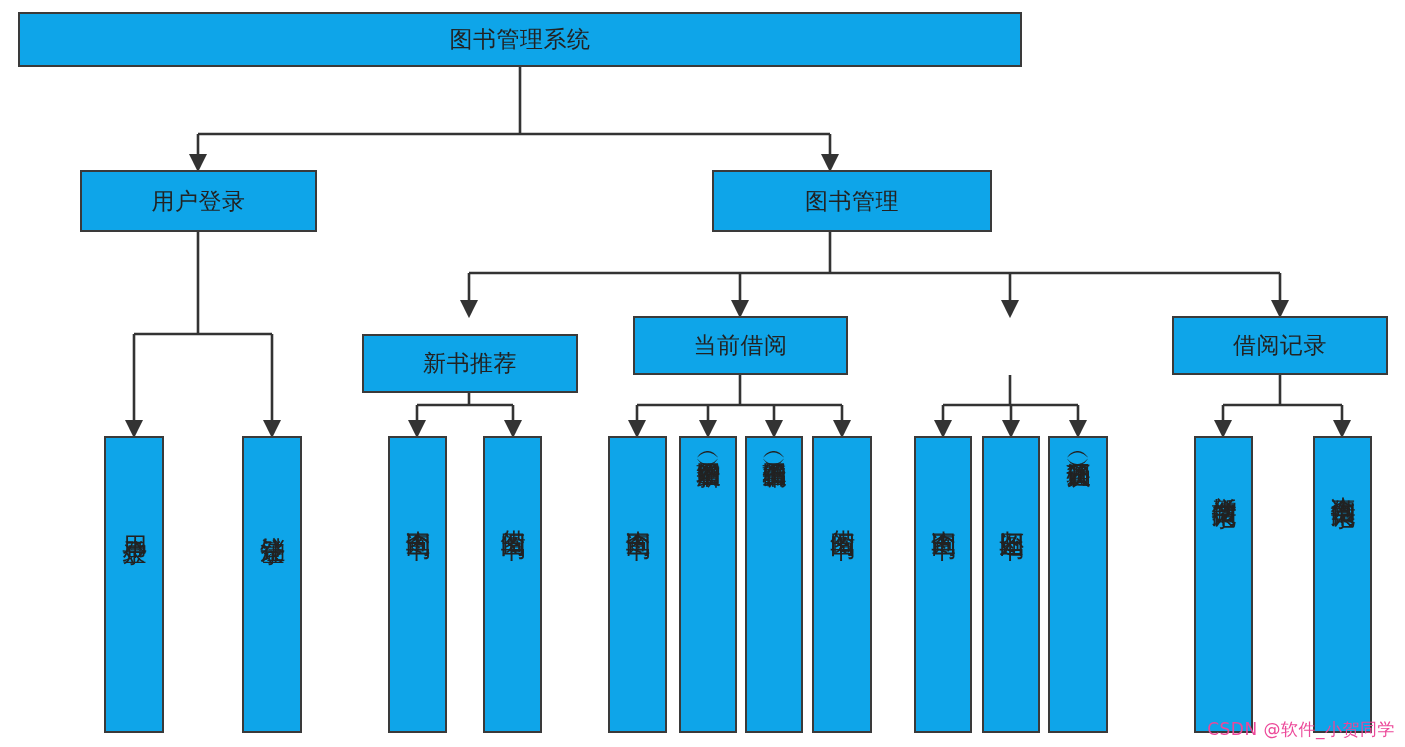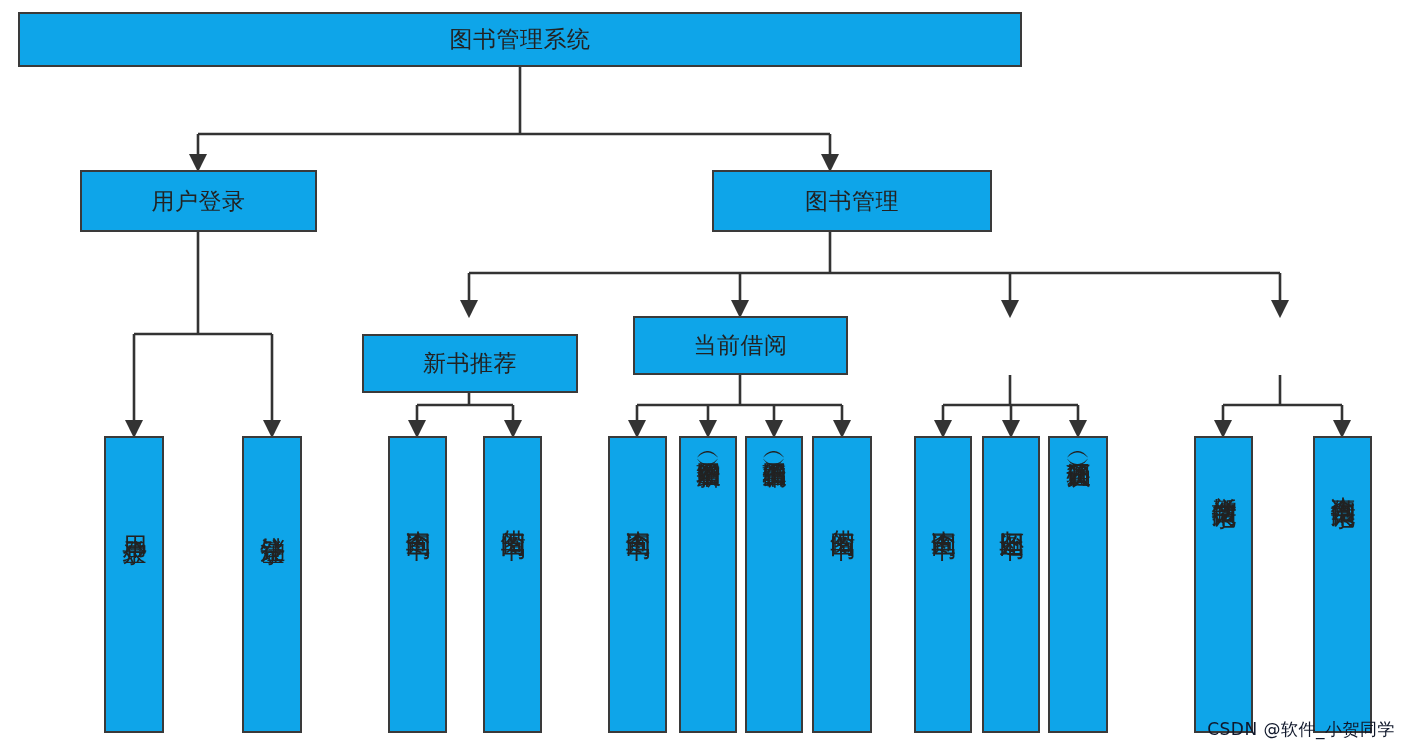--- a/index.html
+++ b/index.html
@@ -62,21 +62,21 @@
   }
   .node.vertical.tight .label {
     font-size: 24px;
     letter-spacing: 0px;
   }
   .watermark {
     position: absolute;
     right: 10px;
     bottom: 6px;
     font-size: 17px;
-    color: #0f172a;
+    color: #ec4899;
     letter-spacing: 0.5px;
     white-space: nowrap;
   }
 </style>
 </head>
 <body>
 
 <div id="diagram-root">
 
   <svg class="edges" viewBox="0 0 1405 747" xmlns="http://www.w3.org/2000/svg">
@@ -140,20 +140,23 @@
   <div class="node horizontal" style="left:712px; top:170px; width:280px; height:62px;">
     <span class="label">图书管理</span>
   </div>
 
   <div class="node horizontal" style="left:362px; top:334px; width:216px; height:59px;">
     <span class="label">新书推荐</span>
   </div>
   <div class="node horizontal" style="left:633px; top:316px; width:215px; height:59px;">
     <span class="label">当前借阅</span>
   </div>
+  <div class="node horizontal" style="left:1172px; top:316px; width:216px; height:59px;">
+    <span class="label">借阅记录</span>
+  </div>
 
   <div class="node vertical" style="left:104px; top:436px; width:60px; height:297px; padding-top:78px;">
     <span class="label">用户登录</span>
   </div>
   <div class="node vertical" style="left:242px; top:436px; width:60px; height:297px; padding-top:78px;">
     <span class="label">注销登录</span>
   </div>
 
   <div class="node vertical" style="left:388px; top:436px; width:59px; height:297px; padding-top:72px;">
     <span class="label">查询图书</span>

